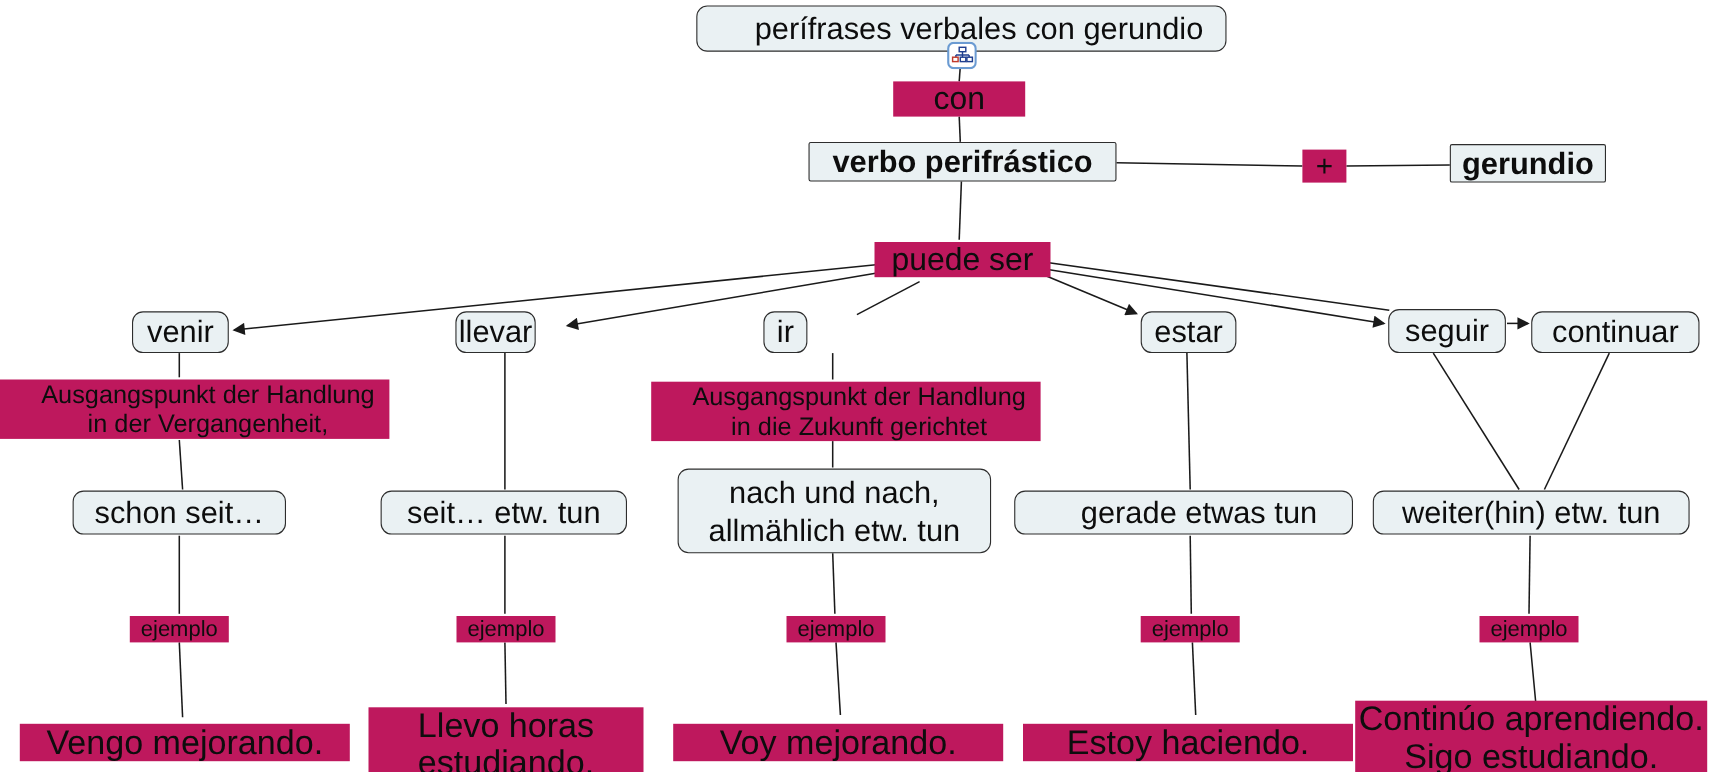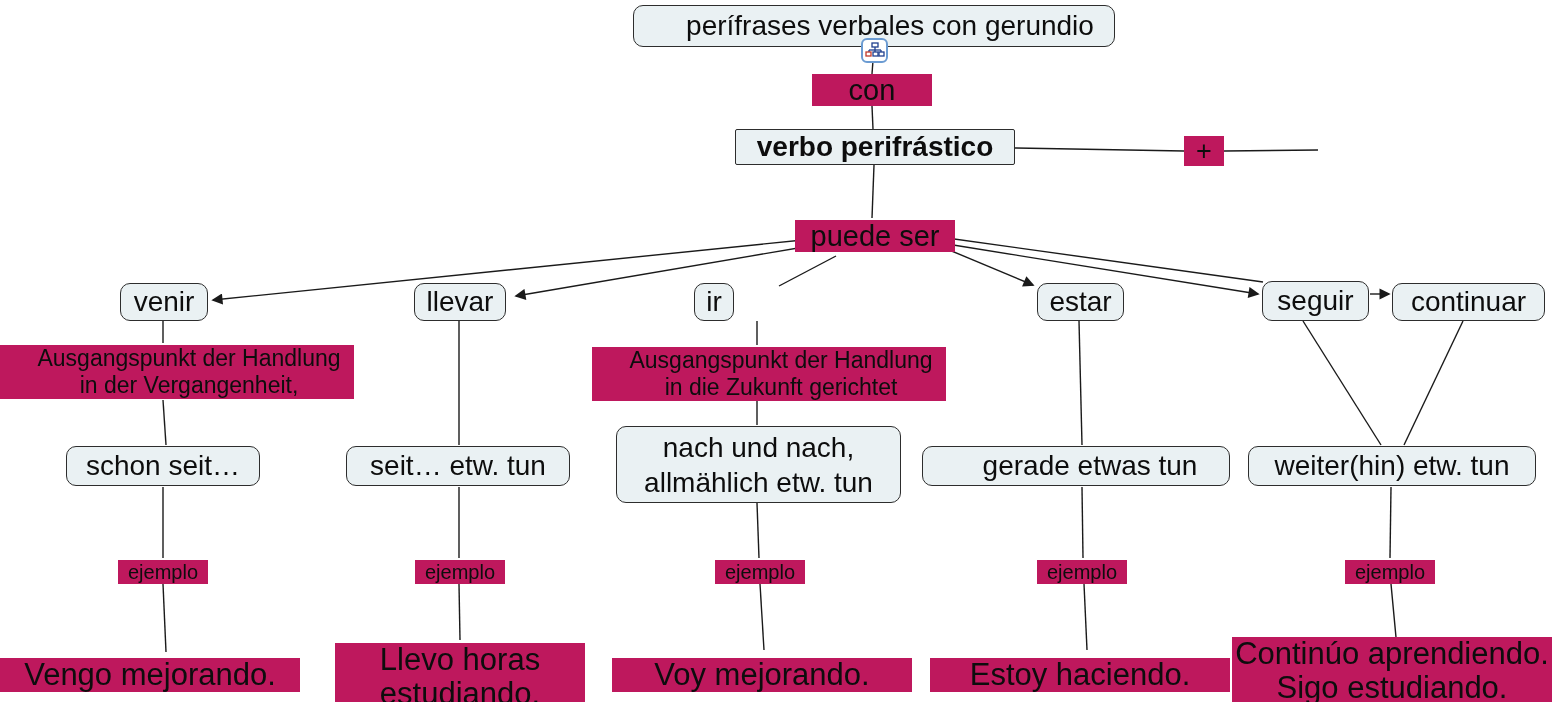--- a/index.html
+++ b/index.html
@@ -118,25 +118,26 @@
         <rect x="18" y="14" width="5" height="4"></rect>
       </g>
       <rect x="5" y="14" width="5" height="4" fill="none" stroke="#c0392b" stroke-width="1.3"></rect>
     </svg>
   </div>
 
   <div class="plain linkphrase" style="left:812px; top:74px; width:120px;">con</div>
 
   <div class="node sharp" style="left:735px; top:129px; width:280px; height:36px;">verbo perifrástico</div>
   <div class="plain plusphrase" style="left:1184px; top:136px; width:40px;">+</div>
+  <div class="node sharp" style="left:1318px; top:131px; width:142px; height:35px;">gerundio</div>
 
   <div class="plain linkphrase" style="left:795px; top:220px; width:160px;">puede ser</div>
 
   <div class="node" style="left:120px; top:283px; width:88px; height:38px;">venir</div>
-  <div class="node" style="left:414px; top:283px; width:92px; height:38px;">llevar</div>
+  <div class="node" style="left:414px; top:283px; width:73px; height:38px;">llevar</div>
   <div class="node" style="left:694px; top:283px; width:40px; height:38px;">ir</div>
   <div class="node" style="left:1037px; top:283px; width:87px; height:38px;">estar</div>
   <div class="node" style="left:1262px; top:281px; width:107px; height:40px;">seguir</div>
   <div class="node" style="left:1392px; top:283px; width:153px; height:38px;">continuar</div>
 
   <div class="plain note" style="left:0px; top:345px; width:330px;">Ausgangspunkt der Handlung
 in der Vergangenheit,</div>
   <div class="plain note" style="left:592px; top:347px; width:330px;">Ausgangspunkt der Handlung
 in die Zukunft gerichtet</div>
 
@@ -146,21 +147,21 @@
 allmählich etw. tun</div>
   <div class="node" style="left:922px; top:446px; width:308px; height:40px;padding-left:28px;">gerade etwas tun</div>
   <div class="node" style="left:1248px; top:446px; width:288px; height:40px;">weiter(hin) etw. tun</div>
 
   <div class="plain ejemplo" style="left:118px; top:560px; width:90px;">ejemplo</div>
   <div class="plain ejemplo" style="left:415px; top:560px; width:90px;">ejemplo</div>
   <div class="plain ejemplo" style="left:715px; top:560px; width:90px;">ejemplo</div>
   <div class="plain ejemplo" style="left:1037px; top:560px; width:90px;">ejemplo</div>
   <div class="plain ejemplo" style="left:1345px; top:560px; width:90px;">ejemplo</div>
 
-  <div class="plain example" style="left:0; top:658px; width:300px;">Vengo mejorando.</div>
+  <div class="plain example" style="left:18px; top:658px; width:300px;">Vengo mejorando.</div>
   <div class="plain example" style="left:335px; top:643px; width:250px;">Llevo horas
 estudiando.</div>
   <div class="plain example" style="left:612px; top:658px; width:300px;">Voy mejorando.</div>
   <div class="plain example" style="left:930px; top:658px; width:300px;">Estoy haciendo.</div>
   <div class="plain example" style="left:1232px; top:637px; width:320px;">Continúo aprendiendo.
 Sigo estudiando.</div>
 
 </div>
 
 </body></html>

